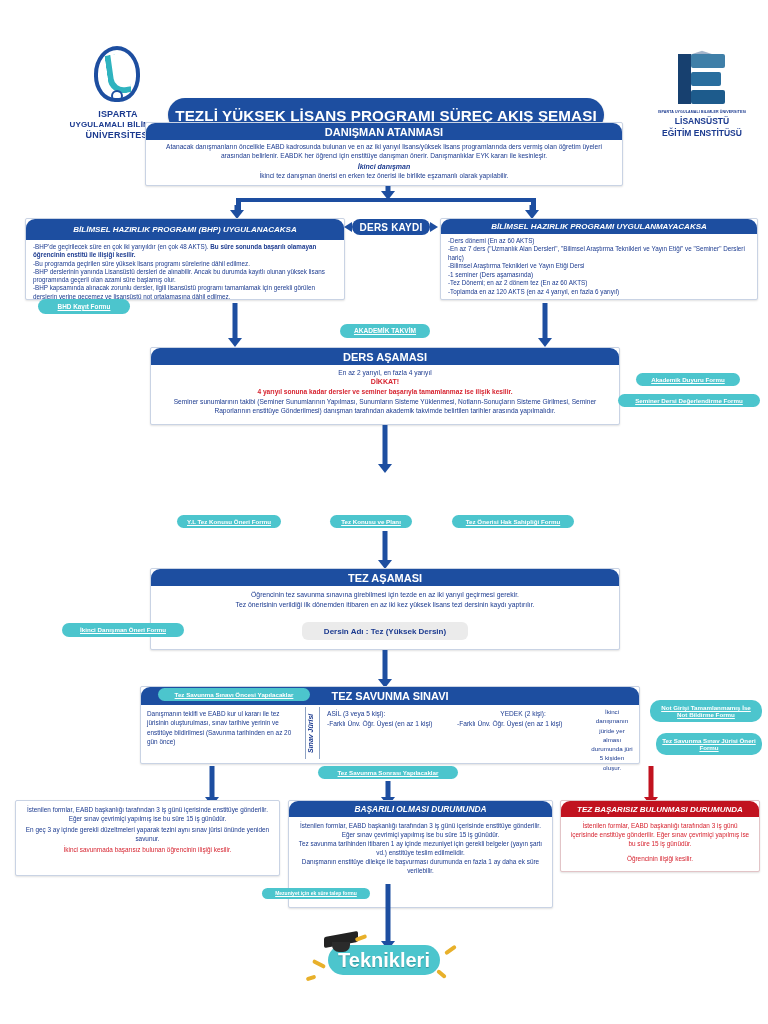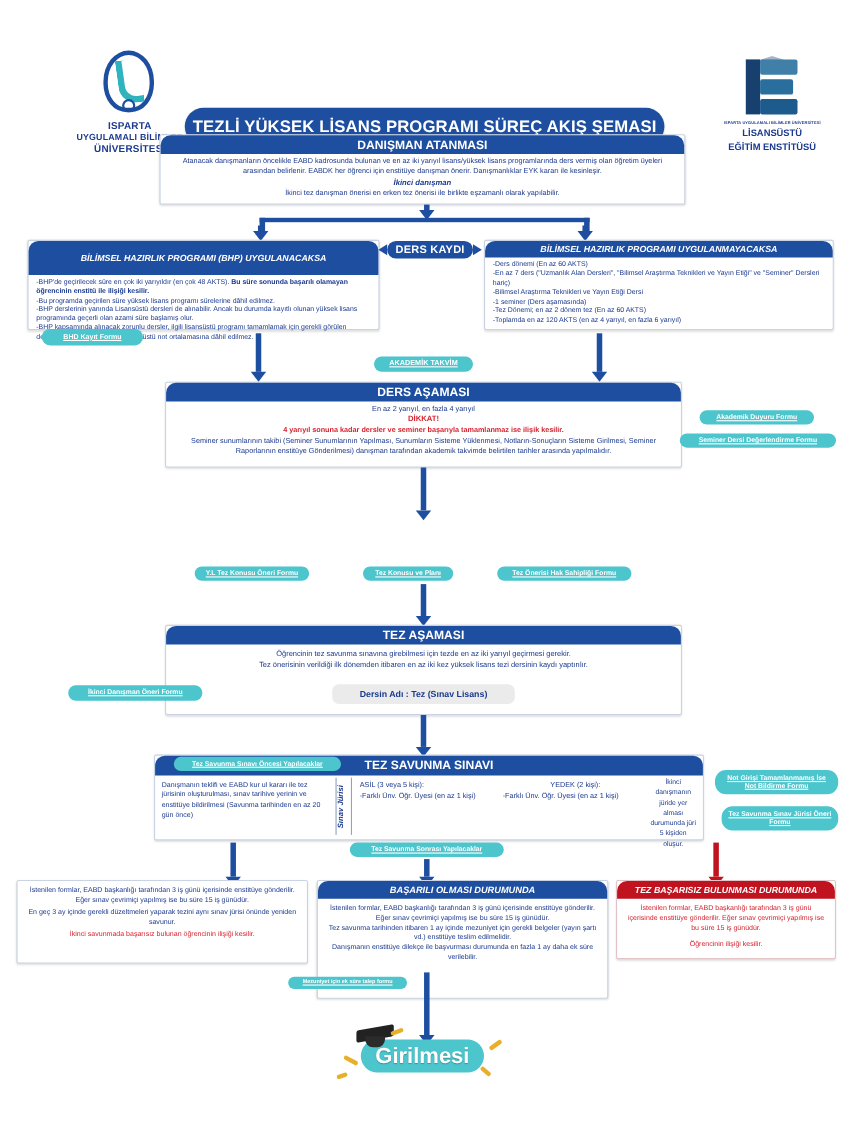--- a/index.html
+++ b/index.html
@@ -174,21 +174,21 @@
   <div class="arrow" style="left:230px; top:205px; width:14px; height:14px;">
     <div class="shaft" style="height:5px;"></div>
       <div class="head"></div>
   </div>
   <div class="arrow" style="left:525px; top:205px; width:14px; height:14px;">
     <div class="shaft" style="height:5px;"></div>
       <div class="head"></div>
   </div>
 
   <div class="box" style="left:25px; top:218px; width:320px; height:82px;">
-    <div class="box-hd ital" style="height:31px; font-size:8px;font-style:italic;">BİLİMSEL HAZIRLIK PROGRAMI (BHP) UYGULANACAKSA</div>
+    <div class="box-hd ital" style="height:21px; font-size:8px;font-style:italic;">BİLİMSEL HAZIRLIK PROGRAMI (BHP) UYGULANACAKSA</div>
     <div class="box-bd" style="font-size:6.3px; line-height:1.32; text-align:left; padding:3px 7px;">
       <div>
         <span>-BHP'de geçirilecek süre en çok iki yarıyıldır (en çok 48 AKTS). </span><span class="bold">Bu süre sonunda başarılı olamayan öğrencinin enstitü ile ilişiği kesilir.</span>
       </div>
       <div>-Bu programda geçirilen süre yüksek lisans programı sürelerine dâhil edilmez.</div>
       <div>-BHP derslerinin yanında Lisansüstü dersleri de alınabilir. Ancak bu durumda kayıtlı olunan yüksek lisans programında geçerli olan azami süre başlamış olur.</div>
       <div>-BHP kapsamında alınacak zorunlu dersler, ilgili lisansüstü programı tamamlamak için gerekli görülen derslerin yerine geçemez ve lisansüstü not ortalamasına dâhil edilmez.</div>
     </div>
   </div>
 
@@ -252,21 +252,21 @@
   </div>
 
   <div class="box" style="left:150px; top:568px; width:470px; height:82px;">
     <div class="box-hd" style="height:17px; font-size:11px;">TEZ AŞAMASI</div>
     <div class="box-bd" style="font-size:6.8px; line-height:1.4; padding-top:4px;">
       <div>Öğrencinin tez savunma sınavına girebilmesi için tezde en az iki yarıyıl geçirmesi gerekir.</div>
       <div>Tez önerisinin verildiği ilk dönemden itibaren en az iki kez yüksek lisans tezi dersinin kaydı yaptırılır.</div>
     </div>
   </div>
 
-  <div class="grey-box" style="left:302px; top:622px; width:166px; height:18px;">Dersin Adı : Tez (Sınav Lisans)</div>
+  <div class="grey-box" style="left:302px; top:622px; width:166px; height:18px;">Dersin Adı : Tez (Yüksek Dersin)</div>
 
   <div class="pill" style="left:62px; top:623px; width:122px; height:14px; font-size:6.2px;">İkinci Danışman Öneri Formu</div>
 
   <div class="arrow" style="left:378px; top:650px; width:14px; height:38px;">
     <div class="shaft" style="height:29px;"></div>
       <div class="head"></div>
   </div>
 
   <div class="box" style="left:140px; top:686px; width:500px; height:78px;">
     <div class="box-hd" style="height:18px; font-size:11px;">TEZ SAVUNMA SINAVI</div>
@@ -335,21 +335,21 @@
     </div>
   </div>
 
   <div class="pill" style="left:262px; top:888px; width:108px; height:11px; font-size:5px;">Mezuniyet için ek süre talep formu</div>
 
   <div class="arrow" style="left:381px; top:884px; width:14px; height:66px;">
     <div class="shaft" style="height:57px;"></div>
       <div class="head"></div>
   </div>
 
-  <div class="grad-pill" style="left:328px; top:945px; width:112px; height:30px;">Girilmesi</div>
+  <div class="grad-pill" style="left:328px; top:945px; width:112px; height:30px;">Teknikleri</div>
   <div class="cap" style="left:324px; top:934px;">
     <div class="board"></div>
       <div class="base"></div>
   </div>
   <div class="confetti" style="left:312px; top:962px; width:14px; height:4px; transform:rotate(28deg);"></div>
   <div class="confetti" style="left:444px; top:948px; width:13px; height:4px; transform:rotate(-35deg);"></div>
   <div class="confetti" style="left:355px; top:936px; width:12px; height:4px; transform:rotate(-20deg);"></div>
   <div class="confetti" style="left:436px; top:972px; width:11px; height:4px; transform:rotate(40deg);"></div>
   <div class="confetti" style="left:306px; top:976px; width:10px; height:4px; transform:rotate(-18deg);"></div>
 

